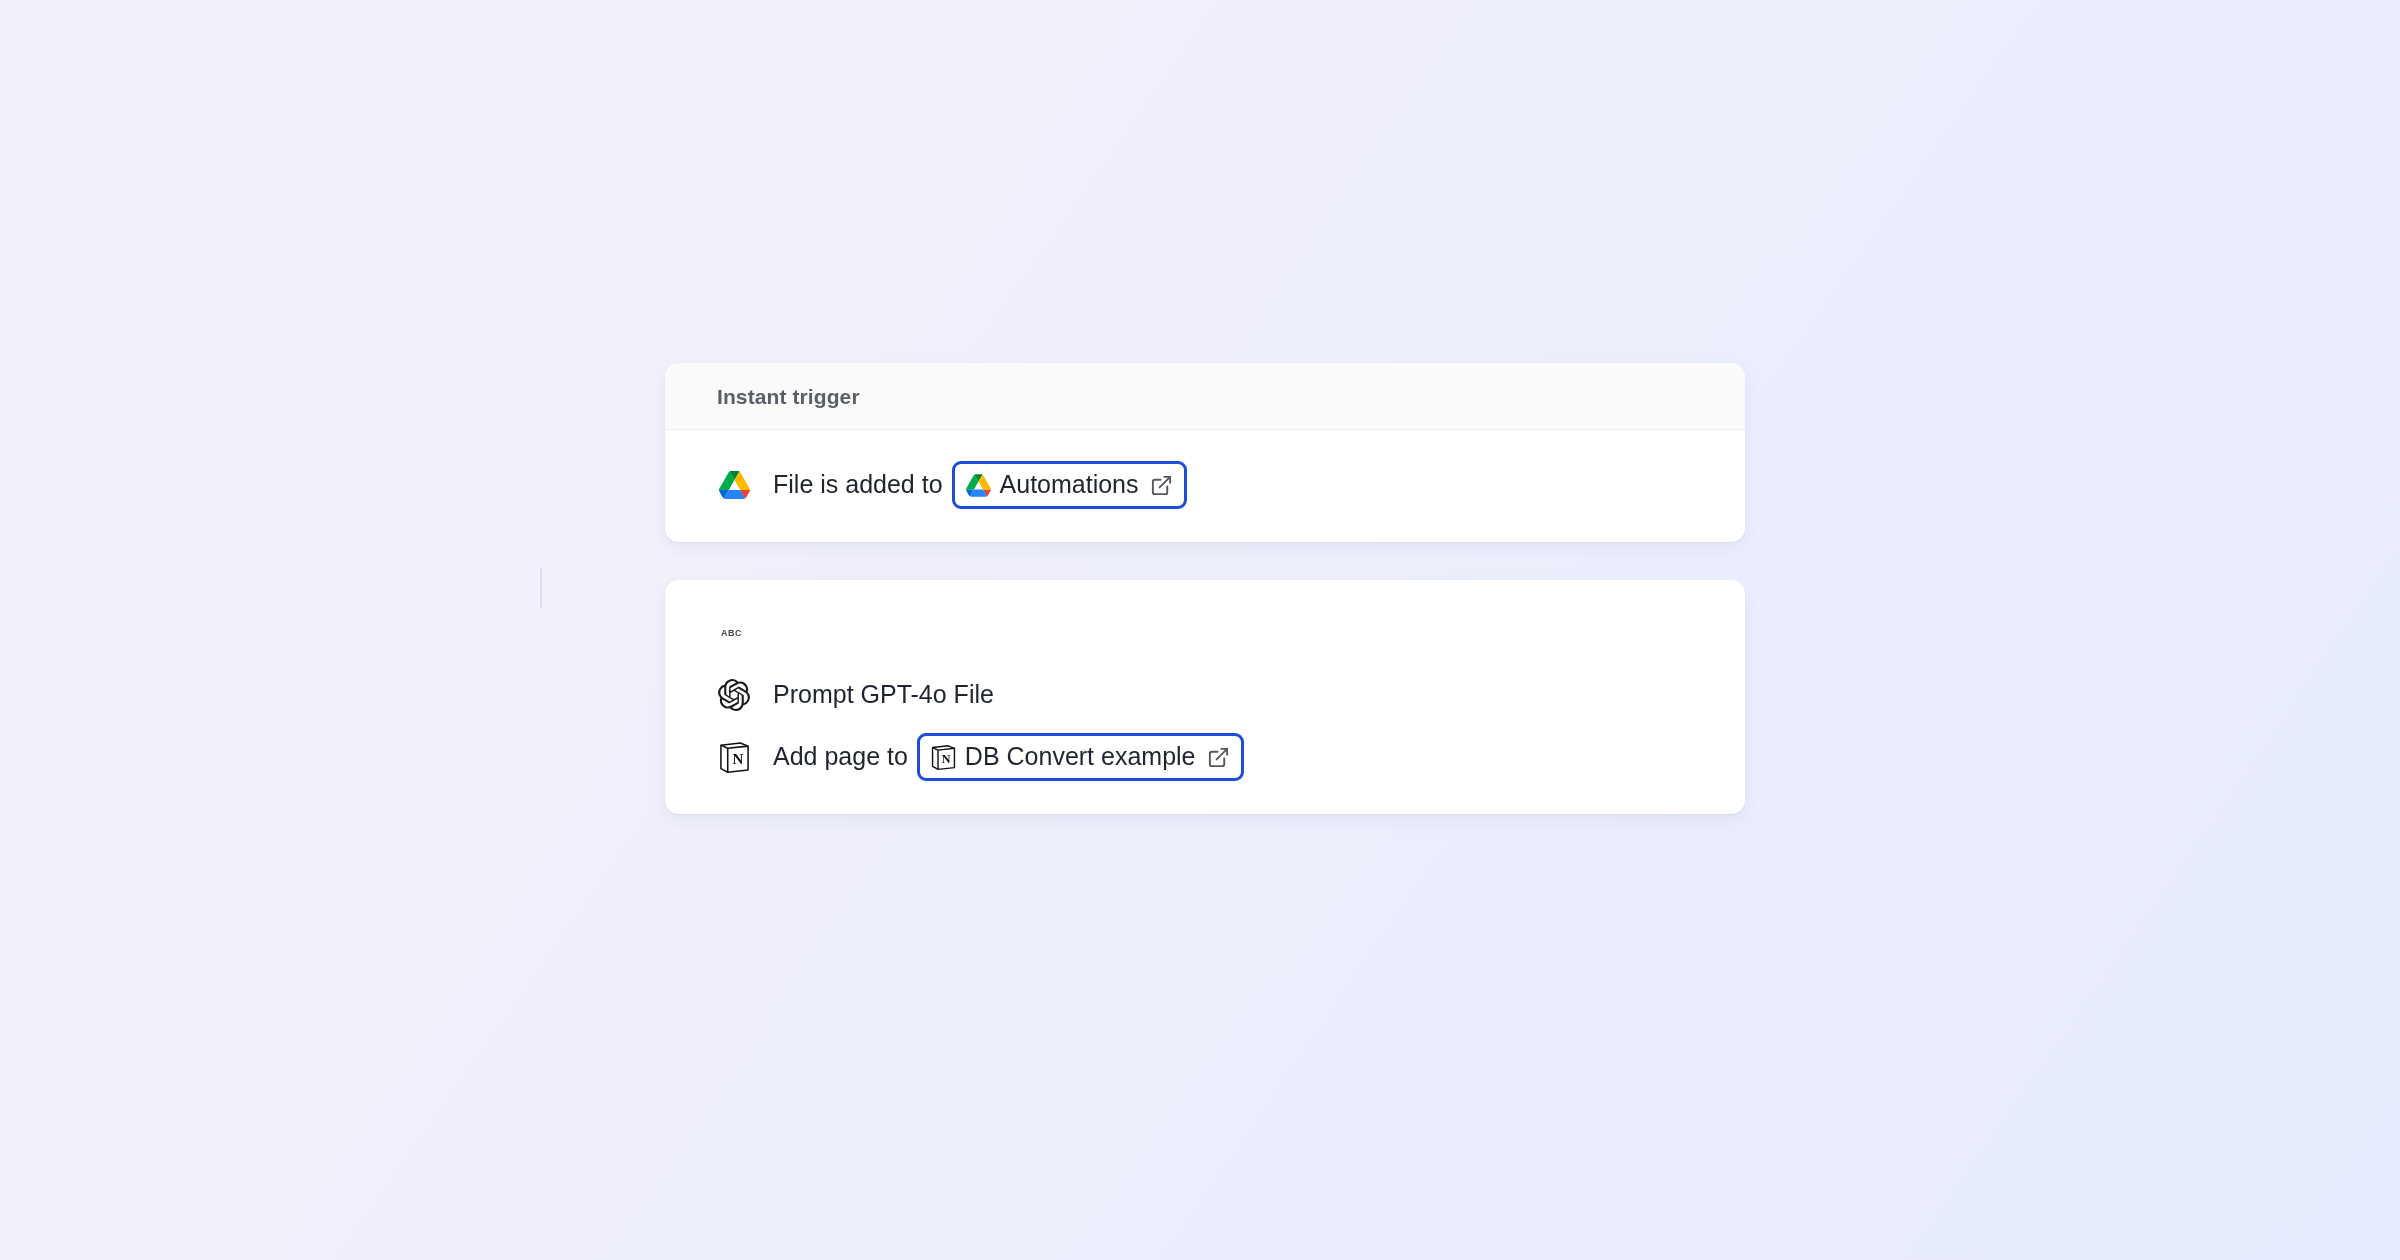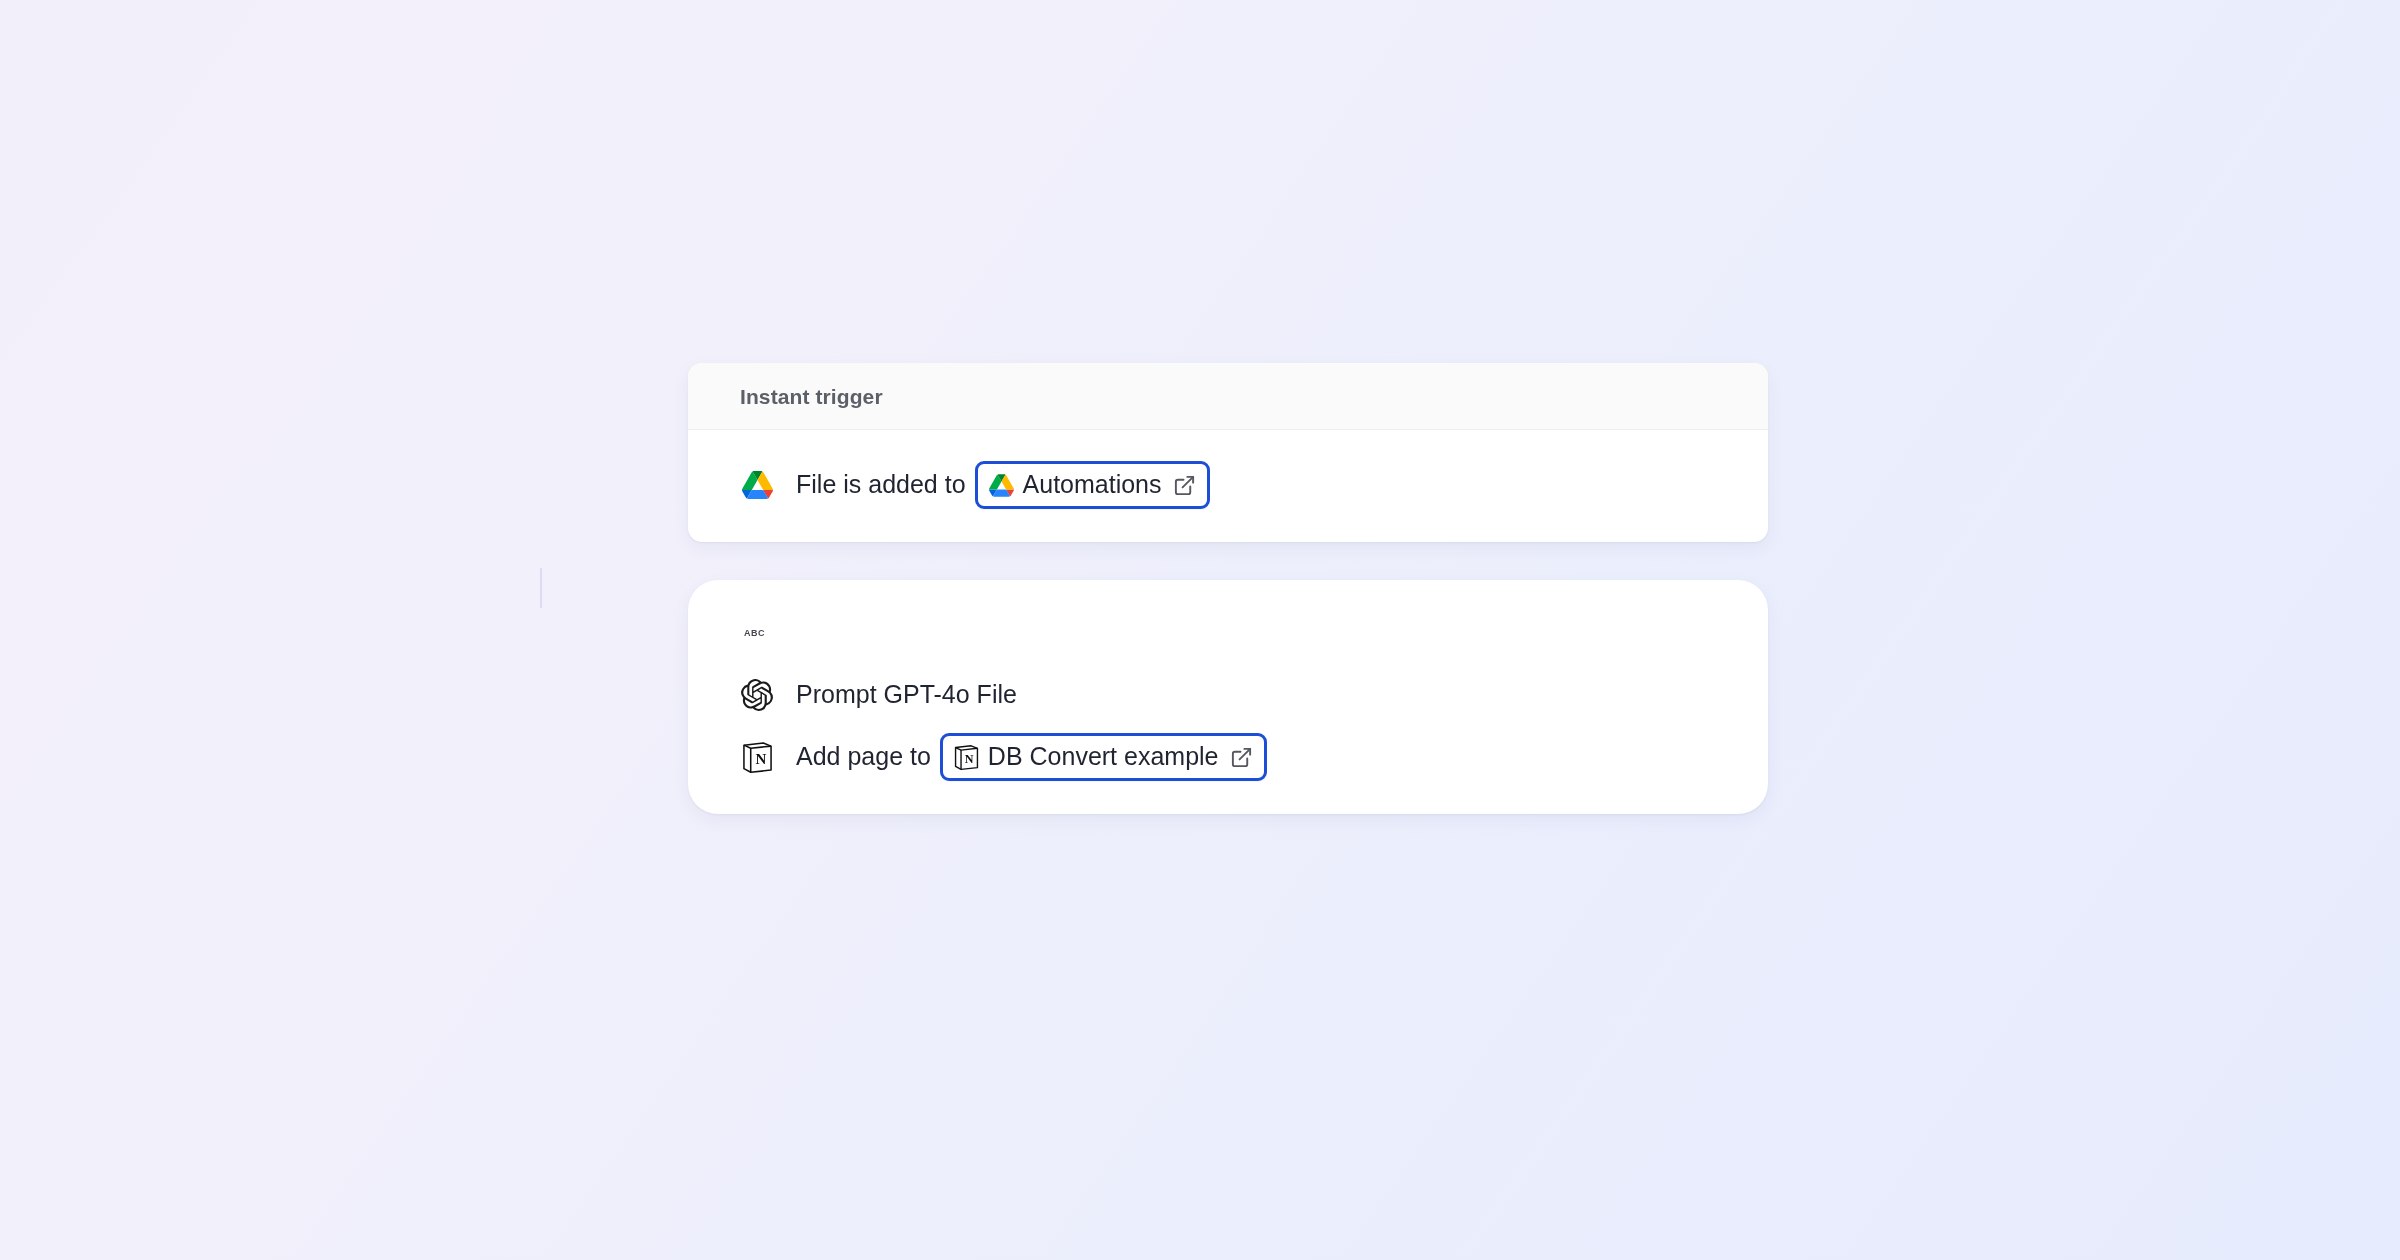--- a/index.html
+++ b/index.html
@@ -16,21 +16,21 @@
 
   #stage {
     position: relative;
     width: 2400px;
     height: 1260px;
   }
 
   
   .flow {
     position: absolute;
-    left: 688px;
+    left: 665px;
     top: 363px;
     width: 1080px;
   }
 
   .card {
     background: #ffffff;
     border-radius: 14px;
     box-shadow: 0 1px 2px rgba(30, 35, 80, 0.06),
                 0 6px 18px rgba(40, 48, 110, 0.055);
     overflow: hidden;
@@ -204,21 +204,21 @@
                   <line x1="10" y1="14" x2="21" y2="3"></line>
                 </svg>
               </span>
             </span>
           </div>
         </div>
 
       </div>
     </div>
 
-    <div class="card" style="margin-top:38px;border-radius:30px;">
+    <div class="card" style="margin-top:38px;">
       <div class="card-body actions-body">
 
         <div class="row">
 
           <div class="row-icon">
             <svg class="ico" width="26" height="12" viewBox="0 0 52 24" xmlns="http://www.w3.org/2000/svg">
               <text x="0" y="18" font-family="Liberation Sans, sans-serif" font-size="18" font-weight="700" fill="#44484f" letter-spacing="1">ABC</text>
             </svg>
           </div>
 

